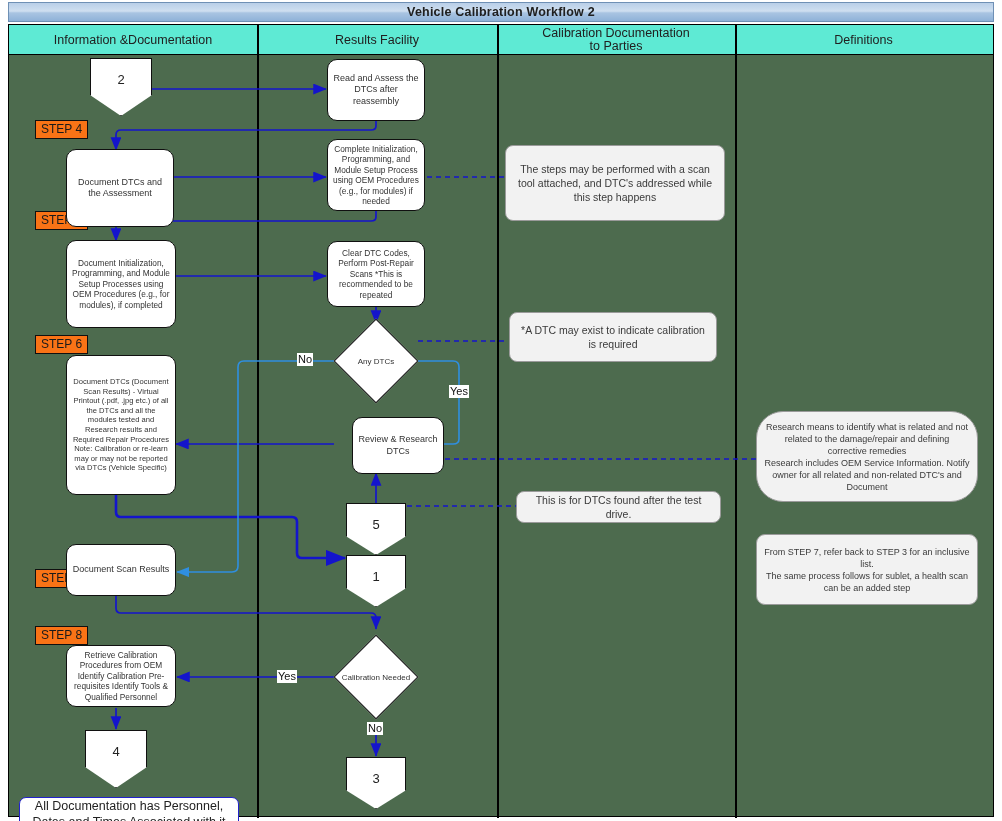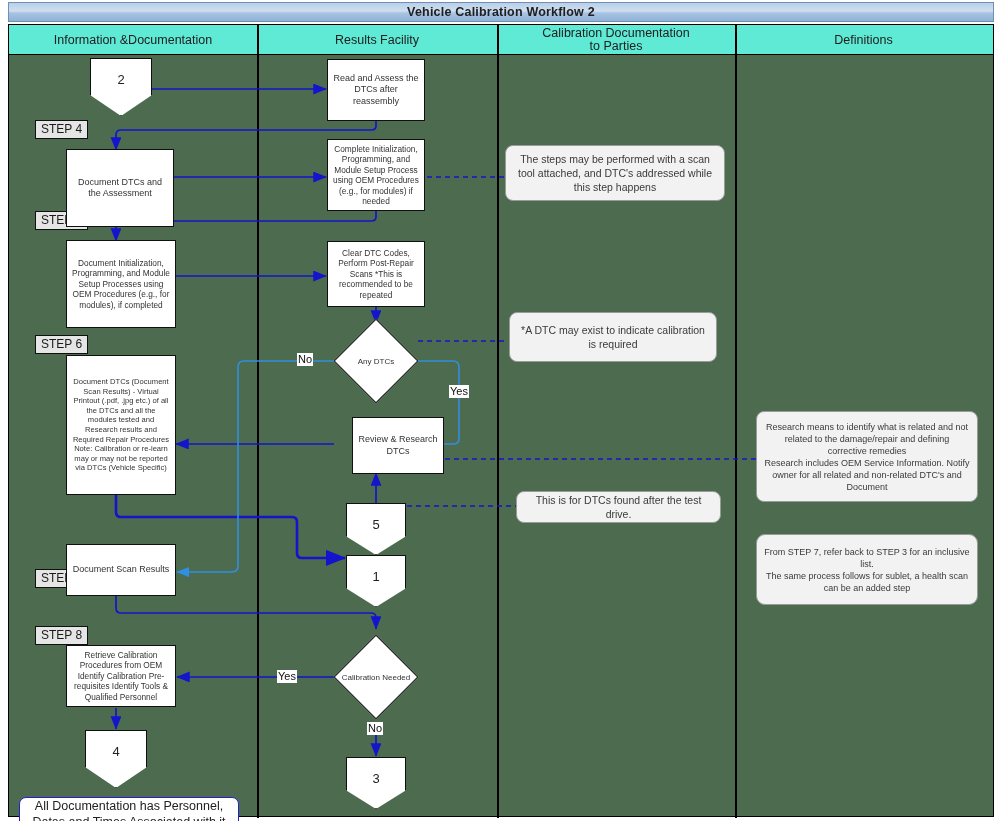--- a/index.html
+++ b/index.html
@@ -17,25 +17,25 @@
 
   
   #frame{position:absolute;left:8px;top:24px;width:986px;height:793px;border:1.5px solid #000;box-sizing:border-box;background:#4d6b4e;}
   #headrow{position:absolute;left:0;top:0;width:100%;height:30px;background:#5eead4;border-bottom:1.5px solid #000;box-sizing:border-box;}
   .hcell{position:absolute;top:0;height:30px;display:flex;align-items:center;justify-content:center;text-align:center;
          font-size:12.5px;color:#202020;line-height:13px;box-sizing:border-box;}
   .vdiv{position:absolute;top:0;width:1.5px;background:#000;height:793px;}
 
   
   .node{position:absolute;box-sizing:border-box;display:flex;align-items:center;justify-content:center;text-align:center;}
-  .proc{background:#ffffff;border:1.6px solid #101010;border-radius:0;color:#333;font-size:8.3px;line-height:10.5px;padding:3px 4px;}
+  .proc{background:#ffffff;border:1.6px solid #101010;border-radius:10px;color:#333;font-size:8.3px;line-height:10.5px;padding:3px 4px;}
   .proc.big{font-size:9px;line-height:11.5px;}
   .note{background:#f2f2f2;border:1.2px solid #9a9a9a;border-radius:8px;color:#3a3a3a;font-size:10.5px;line-height:14px;padding:4px 7px;}
   .note.small{font-size:9px;line-height:12px;}
-  .steplbl{position:absolute;background:#e5e5e5;border:1.4px solid #101010;color:#1a1a1a;font-size:12px;
+  .steplbl{position:absolute;background:#f97316;border:1.4px solid #101010;color:#1a1a1a;font-size:12px;
            padding:1px 5px;box-sizing:border-box;line-height:15px;}
   .final{position:absolute;background:#ffffff;border:1.8px solid #2222cc;border-radius:7px;color:#222;
          font-size:12.5px;line-height:16px;display:flex;align-items:center;justify-content:center;text-align:center;box-sizing:border-box;}
   .edgelbl{position:absolute;background:#ffffff;color:#111;font-size:11px;line-height:13px;padding:0 1px;}
 
   
   .diamond{position:absolute;}
   .diamond .sq{position:absolute;left:50%;top:50%;background:#fff;border:1.6px solid #101010;
                transform:translate(-50%,-50%) rotate(45deg);}
   .diamond .lab{position:absolute;left:0;top:0;width:100%;height:100%;display:flex;align-items:center;justify-content:center;
@@ -208,33 +208,33 @@
       <div class="sq" style="width:58px;height:58px;"></div>
       <div class="lab">Calibration Needed</div>
     </div>
     <div class="edgelbl" style="left:268px;top:645px;"><span>Yes</span></div>
     <div class="edgelbl" style="left:358px;top:697px;"><span>No</span></div>
 
     <div class="conn" style="left:337px;top:732px;width:60px;height:52px;">
       <span>3</span>
     </div>
 
-    <div class="note" style="position:absolute;left:496px;top:120px;width:220px;height:56px;display:flex;align-items:center;justify-content:center;text-align:center;box-sizing:border-box;">
+    <div class="note" style="position:absolute;left:496px;top:120px;width:220px;height:76px;display:flex;align-items:center;justify-content:center;text-align:center;box-sizing:border-box;">
       <span>The steps may be performed with a scan tool attached, and DTC's addressed while this step happens</span>
     </div>
 
     <div class="note" style="position:absolute;left:500px;top:287px;width:208px;height:50px;display:flex;align-items:center;justify-content:center;text-align:center;box-sizing:border-box;">
       <span>*A DTC may exist to indicate calibration is required</span>
     </div>
 
     <div class="note" style="position:absolute;left:507px;top:466px;width:205px;height:32px;display:flex;align-items:center;justify-content:center;text-align:center;box-sizing:border-box;">
       <span>This is for DTCs found after the test drive.</span>
     </div>
 
-    <div class="note small" style="position:absolute;left:747px;top:386px;width:222px;height:91px;display:flex;align-items:center;justify-content:center;text-align:center;white-space:pre-line;box-sizing:border-box;">
+    <div class="note small" style="position:absolute;left:747px;top:386px;width:222px;height:91px;display:flex;align-items:center;justify-content:center;text-align:center;white-space:pre-line;box-sizing:border-box;border-radius:27px;">
       <span>Research means to identify what is related and not related to the damage/repair and defining corrective remedies
 Research includes OEM Service Information. Notify owner for all related and non-related DTC's and Document</span>
     </div>
 
     <div class="note small" style="position:absolute;left:747px;top:509px;width:222px;height:71px;display:flex;align-items:center;justify-content:center;text-align:center;white-space:pre-line;box-sizing:border-box;border-radius:9px;">
       <span>From STEP 7, refer back to STEP 3 for an inclusive list.
 The same process follows for sublet, a health scan can be an added step</span>
     </div>
 
   </div>

